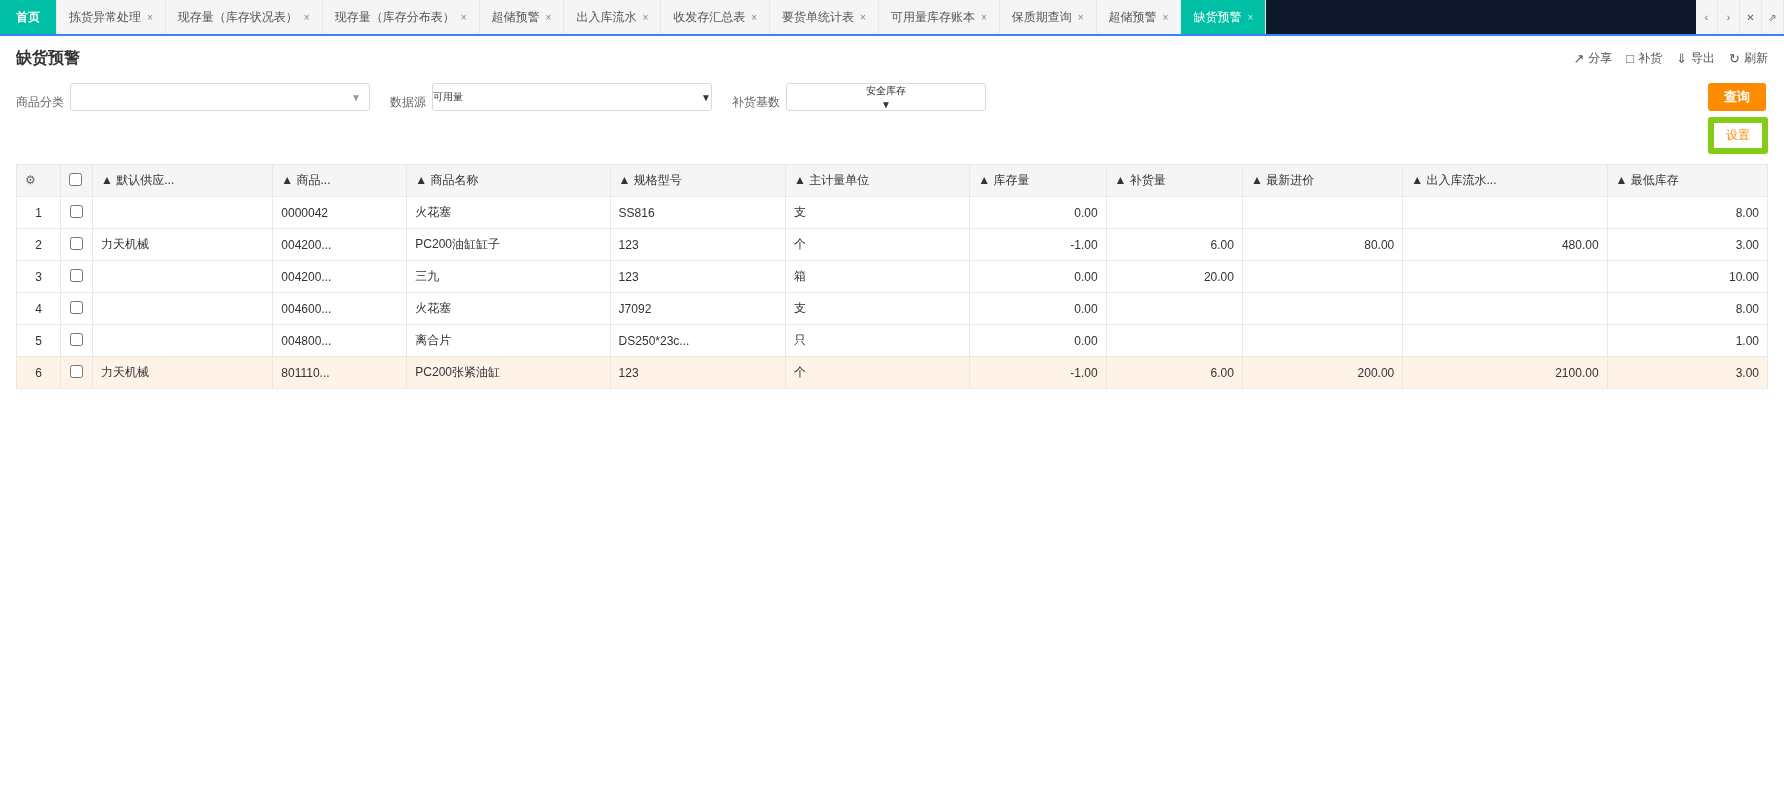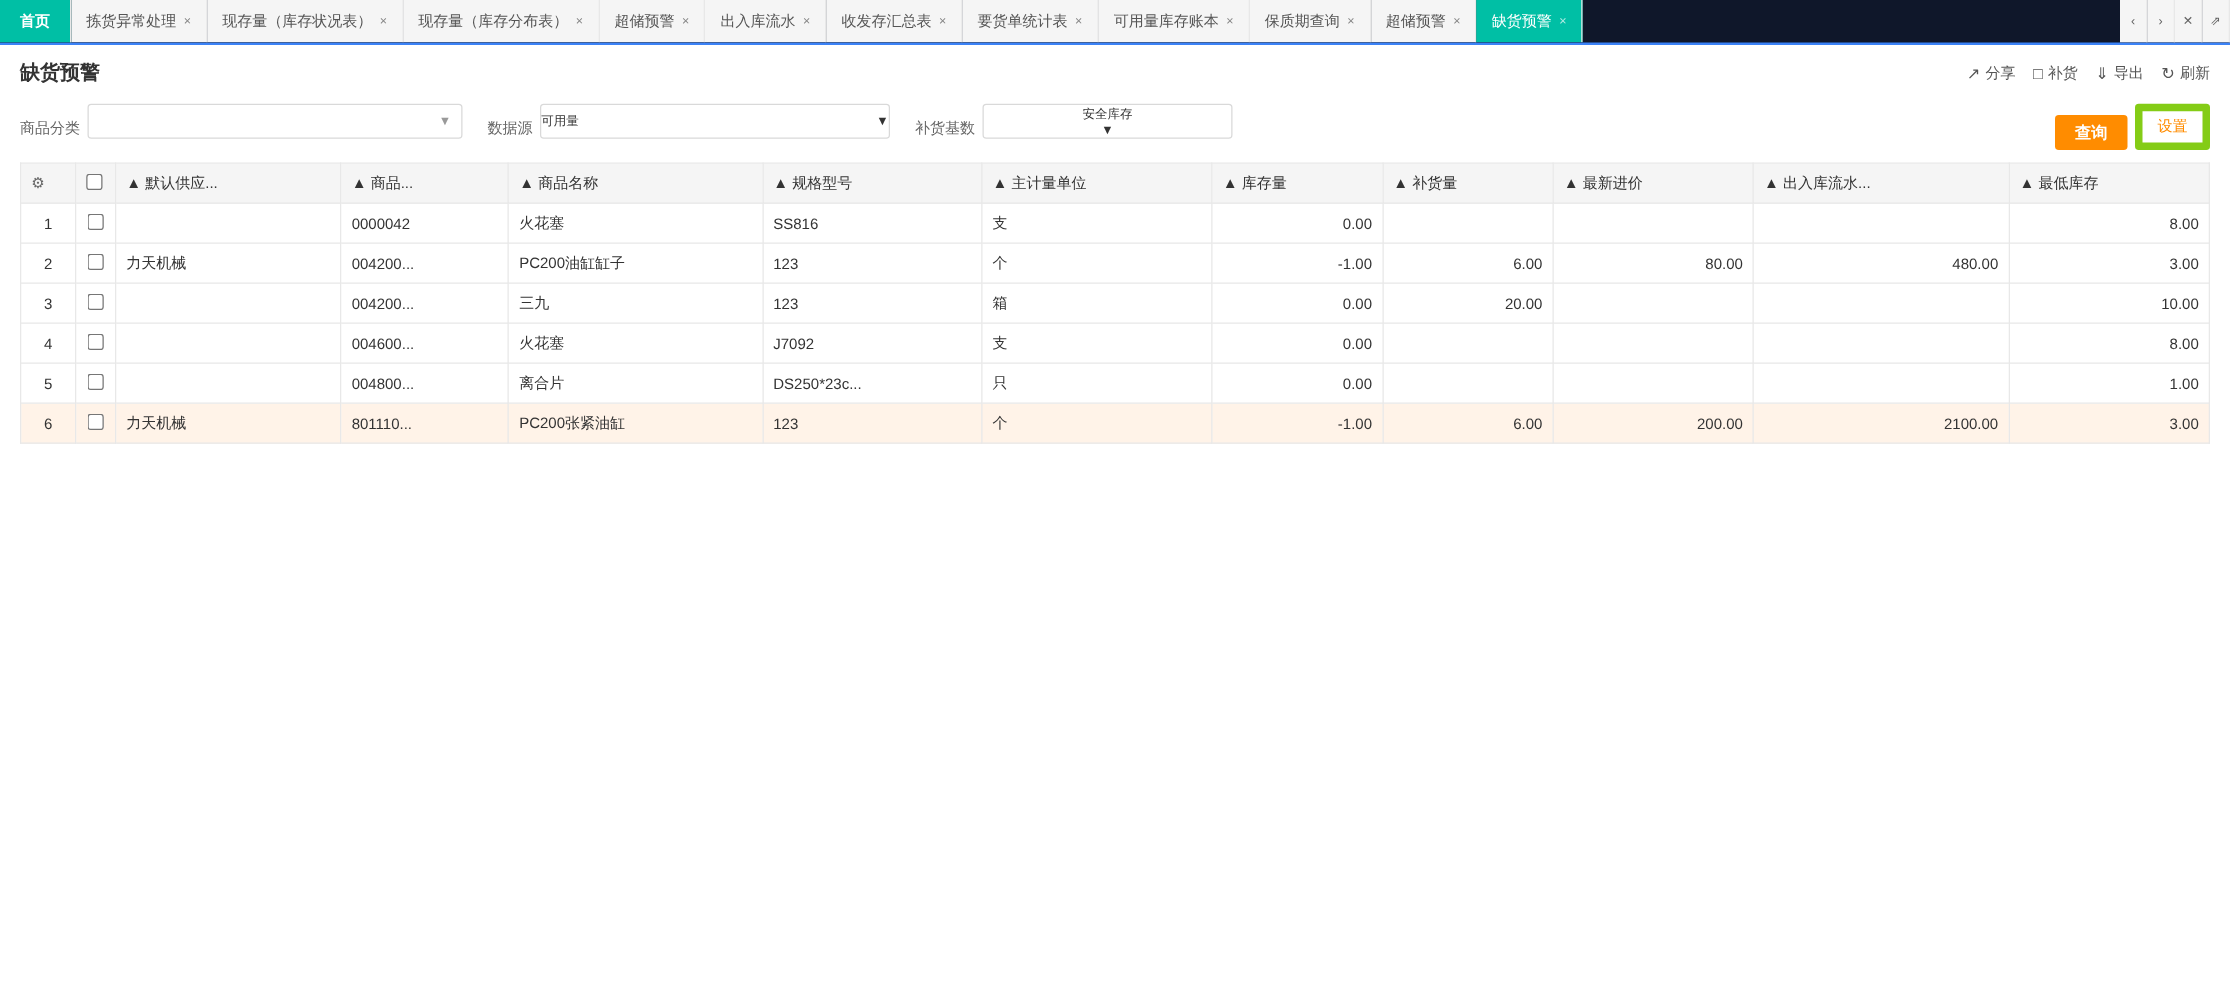--- a/index.html
+++ b/index.html
@@ -148,23 +148,23 @@
       border: 6px solid #84cc16;
       border-radius: 3px;
       padding: 4px 12px;
       cursor: pointer;
       font-size: 12px;
     }
 
     .filter-right {
       margin-left: auto;
       display: flex;
-      flex-direction: row;
+      flex-direction: column;
       gap: 6px;
-      align-items: flex-end;
+      align-items: flex-start;
     }
 
     
     .data-table {
       width: 100%;
       border-collapse: collapse;
       font-size: 12px;
     }
     .data-table th {
       background: #f5f5f5;

